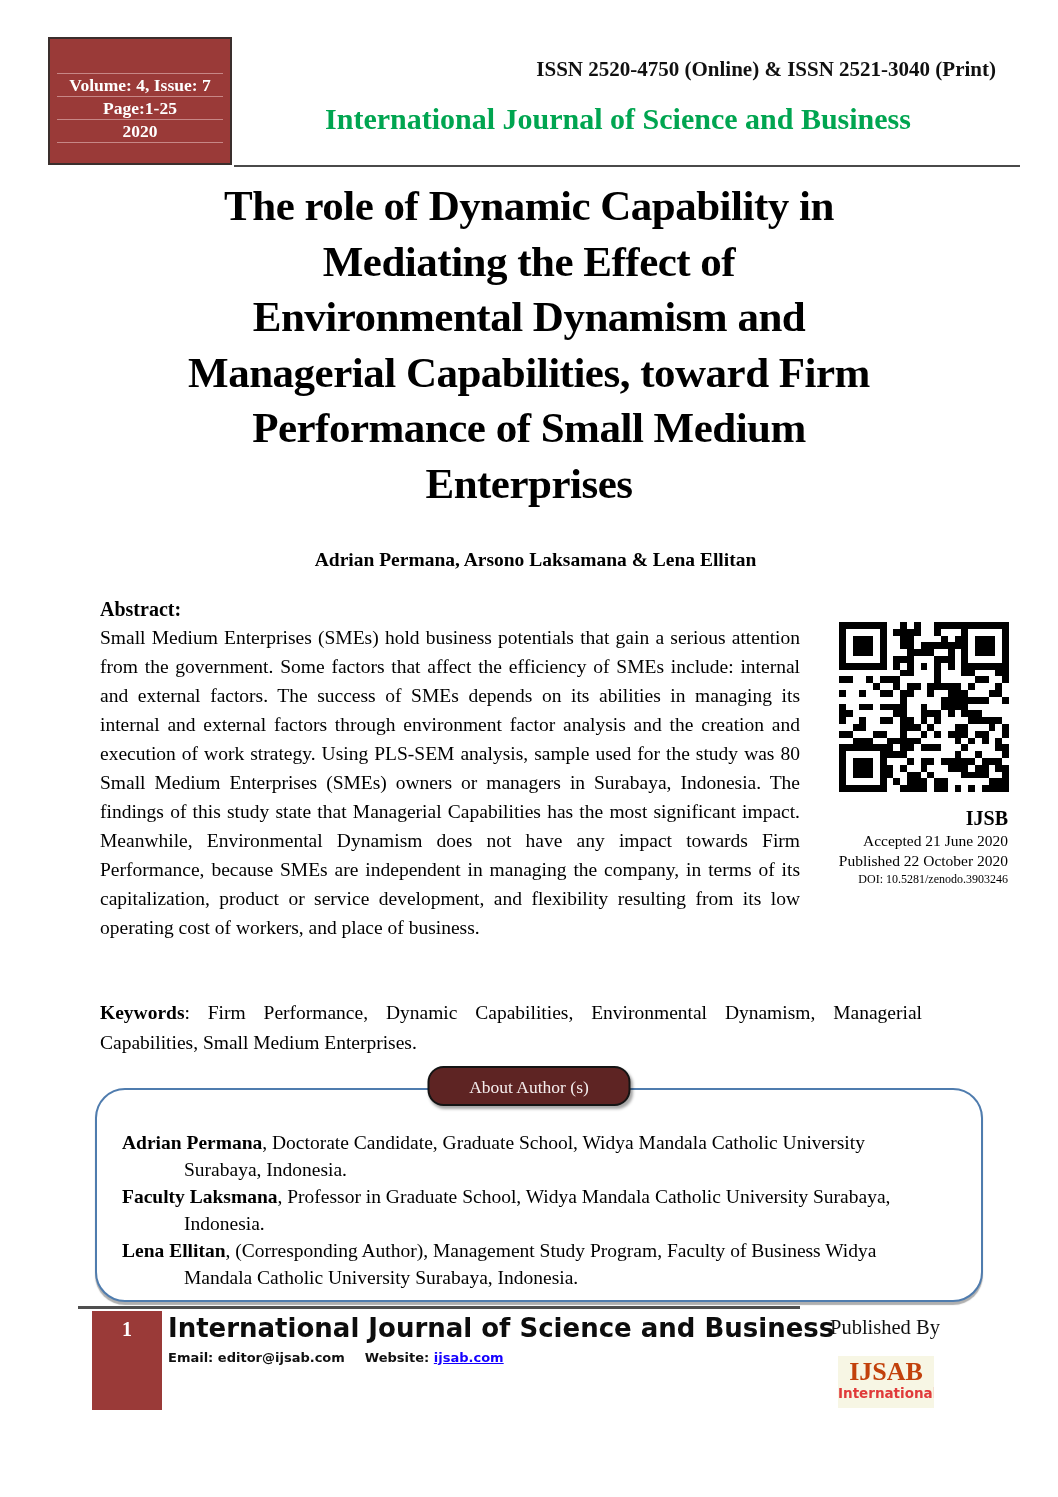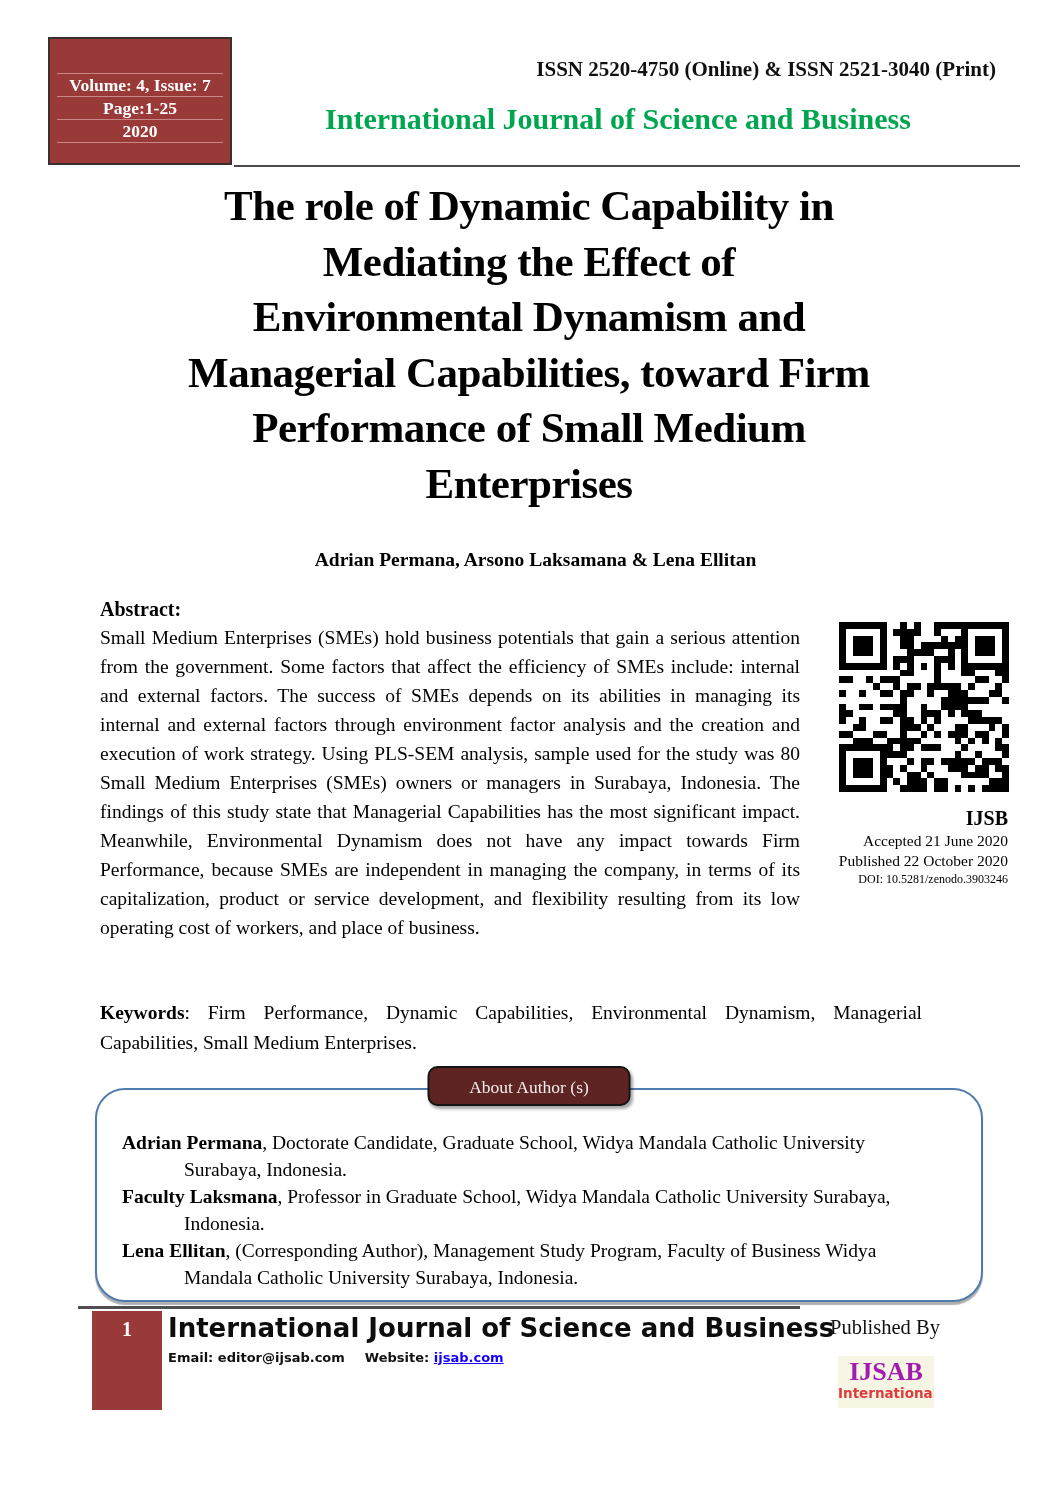--- a/index.html
+++ b/index.html
@@ -37,21 +37,21 @@
   .pubmeta{position:absolute;right:50px;top:806px;text-align:right;white-space:nowrap;}
   .pubmeta .abbr{font-size:20px;font-weight:bold;line-height:25px;}
   .pubmeta .mline{font-size:15.5px;line-height:20px;}
   .pubmeta .doi{font-size:12px;line-height:17px;}
   
   .keywords{position:absolute;left:100px;width:822px;top:998px;font-size:19.5px;line-height:30px;text-align:justify;}
   .keywords .kw-label{font-weight:bold;}
   
   .badge{
     position:absolute;left:50%;transform:translateX(-50%);top:1066px;
-    width:203px;height:40px;background:#5e2423;border:2px solid #141414;border-radius:10px;
+    width:203px;height:40px;background:#5e2423;border:2px solid #141414;border-radius:16px;
     color:#f5eded;text-align:center;line-height:38px;font-size:17.5px;z-index:2;
     box-shadow:2px 3px 3px rgba(0,0,0,.35);box-sizing:border-box;
   }
   .authors-box{
     position:absolute;left:95px;top:1088px;width:888px;height:214px;background:#fff;
     border:2.5px solid #4f7cae;border-radius:30px;box-sizing:border-box;
     box-shadow:0 3px 1px rgba(110,110,110,.55);z-index:1;
   }
   .bios{position:absolute;left:122px;top:1130px;width:790px;font-size:19.5px;line-height:26.5px;z-index:2;}
   .bio{padding-left:62px;text-indent:-62px;margin:0 0 1px 0;}
@@ -465,17 +465,17 @@
     <span>1</span>
   </div>
   <div class="footer-journal">International Journal of Science and Business</div>
   <div class="footer-contact">
     <span>Email:</span>
     <span>editor@ijsab.com</span><span class="gap"></span><span>Website:</span>
     <a href="#" class="website-link">ijsab.com</a>
   </div>
   <div class="published-by">Published By</div>
   <div class="logo" style="background: rgb(247, 246, 228);">
-    <div class="logo-l1" style="color: #a21caf;">IJSAB</div>
+    <div class="logo-l1" style="color: #c2410c;">IJSAB</div>
     <div class="logo-l2" style="color: rgb(224, 58, 58);">International</div>
   </div>
 
 </div>
 
 </body></html>

